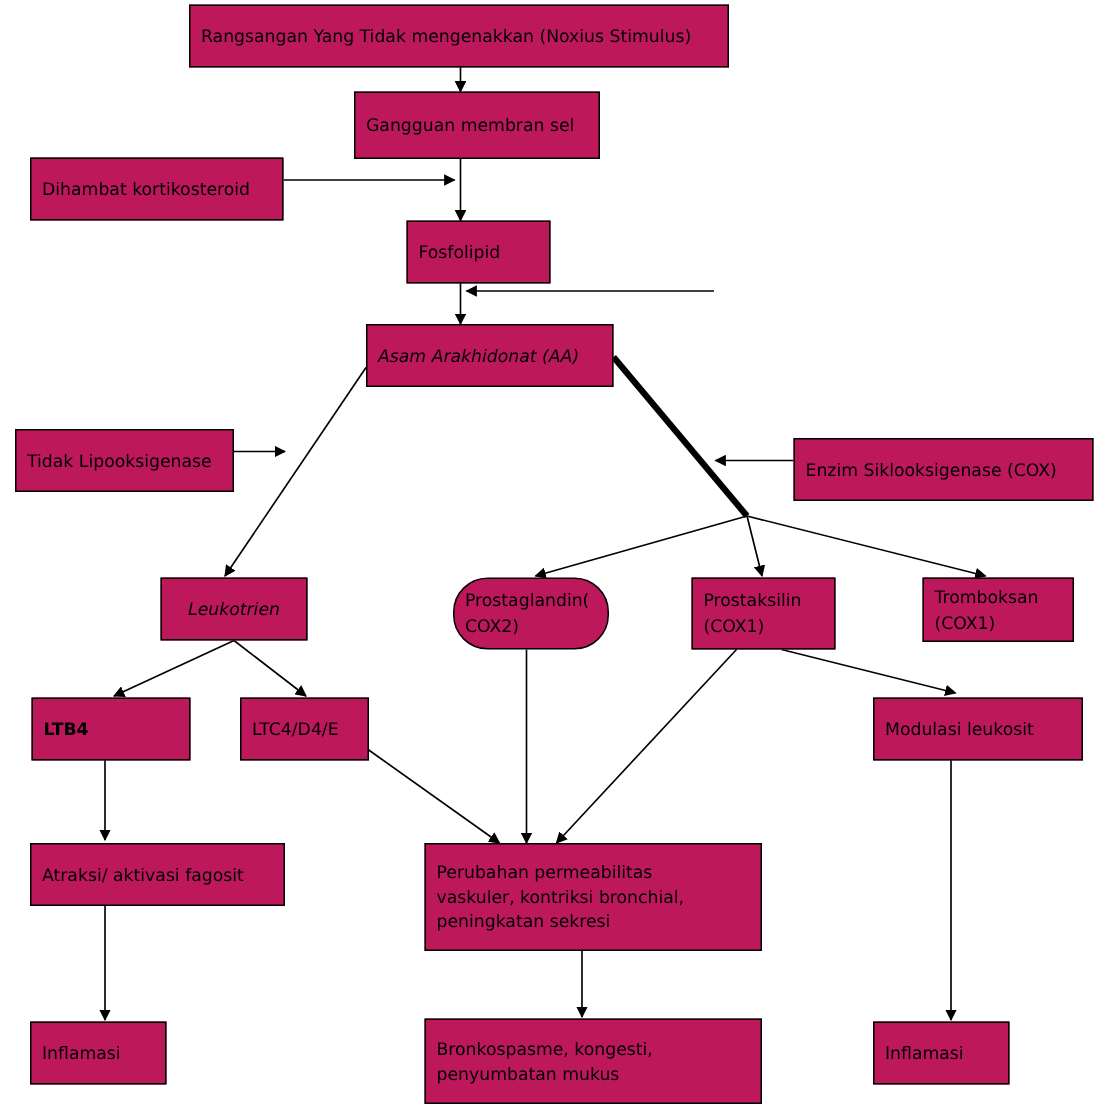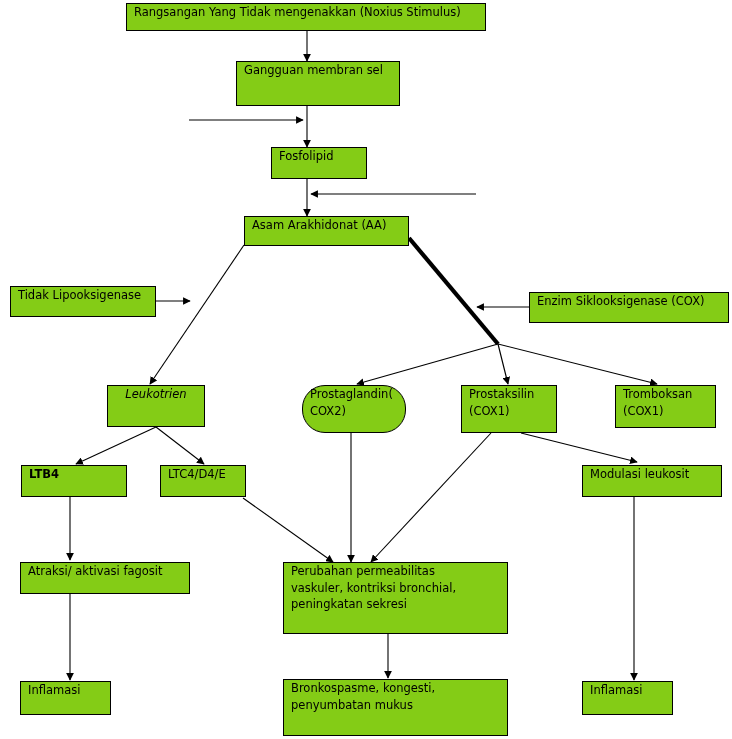--- a/index.html
+++ b/index.html
@@ -24,27 +24,28 @@
     left: 0;
     top: 0;
     width: 732px;
     height: 739px;
     pointer-events: none;
   }
   .node {
     position: absolute;
     box-sizing: border-box;
     border: 1px solid #000000;
-    background: #84cc16;
+    background: #be185d;
     font-family: "DejaVu Sans", sans-serif;
     font-size: 11.5px;
     line-height: 1.45;
     color: #000000;
-    padding: 0 7px;
+    padding: 20px 7px;
     display: flex;
+    align-items: center;
     justify-content: flex-start;
     white-space: pre-line;
   }
   .node.center-text {
     justify-content: center;
     text-align: center;
   }
   .node .lbl {
     display: block;
     width: 100%;
@@ -119,27 +120,30 @@
   </svg>
 
   <div class="node" style="left:126px; top:3px; width:360px; height:28px;">
     <span class="lbl">Rangsangan Yang Tidak mengenakkan (Noxius Stimulus)</span>
   </div>
 
   <div class="node" style="left:236px; top:61px; width:164px; height:45px;">
     <span class="lbl">Gangguan membran sel</span>
   </div>
 
+  <div class="node" style="left:20px; top:105px; width:169px; height:30px;">
+    <span class="lbl">Dihambat kortikosteroid</span>
+  </div>
 
   <div class="node" style="left:271px; top:147px; width:96px; height:32px;">
     <span class="lbl">Fosfolipid</span>
   </div>
 
 
-  <div class="node" style="left:244px; top:216px; width:165px; height:30px;">
+  <div class="node" style="left:244px; top:216px; width:165px; height:30px;font-style:italic;">
     <span class="lbl">Asam Arakhidonat (AA)</span>
   </div>
 
   <div class="node" style="left:10px; top:286px; width:146px; height:31px;">
     <span class="lbl">Tidak Lipooksigenase</span>
   </div>
 
   <div class="node" style="left:529px; top:292px; width:200px; height:31px;">
     <span class="lbl">Enzim Siklooksigenase (COX)</span>
   </div>

